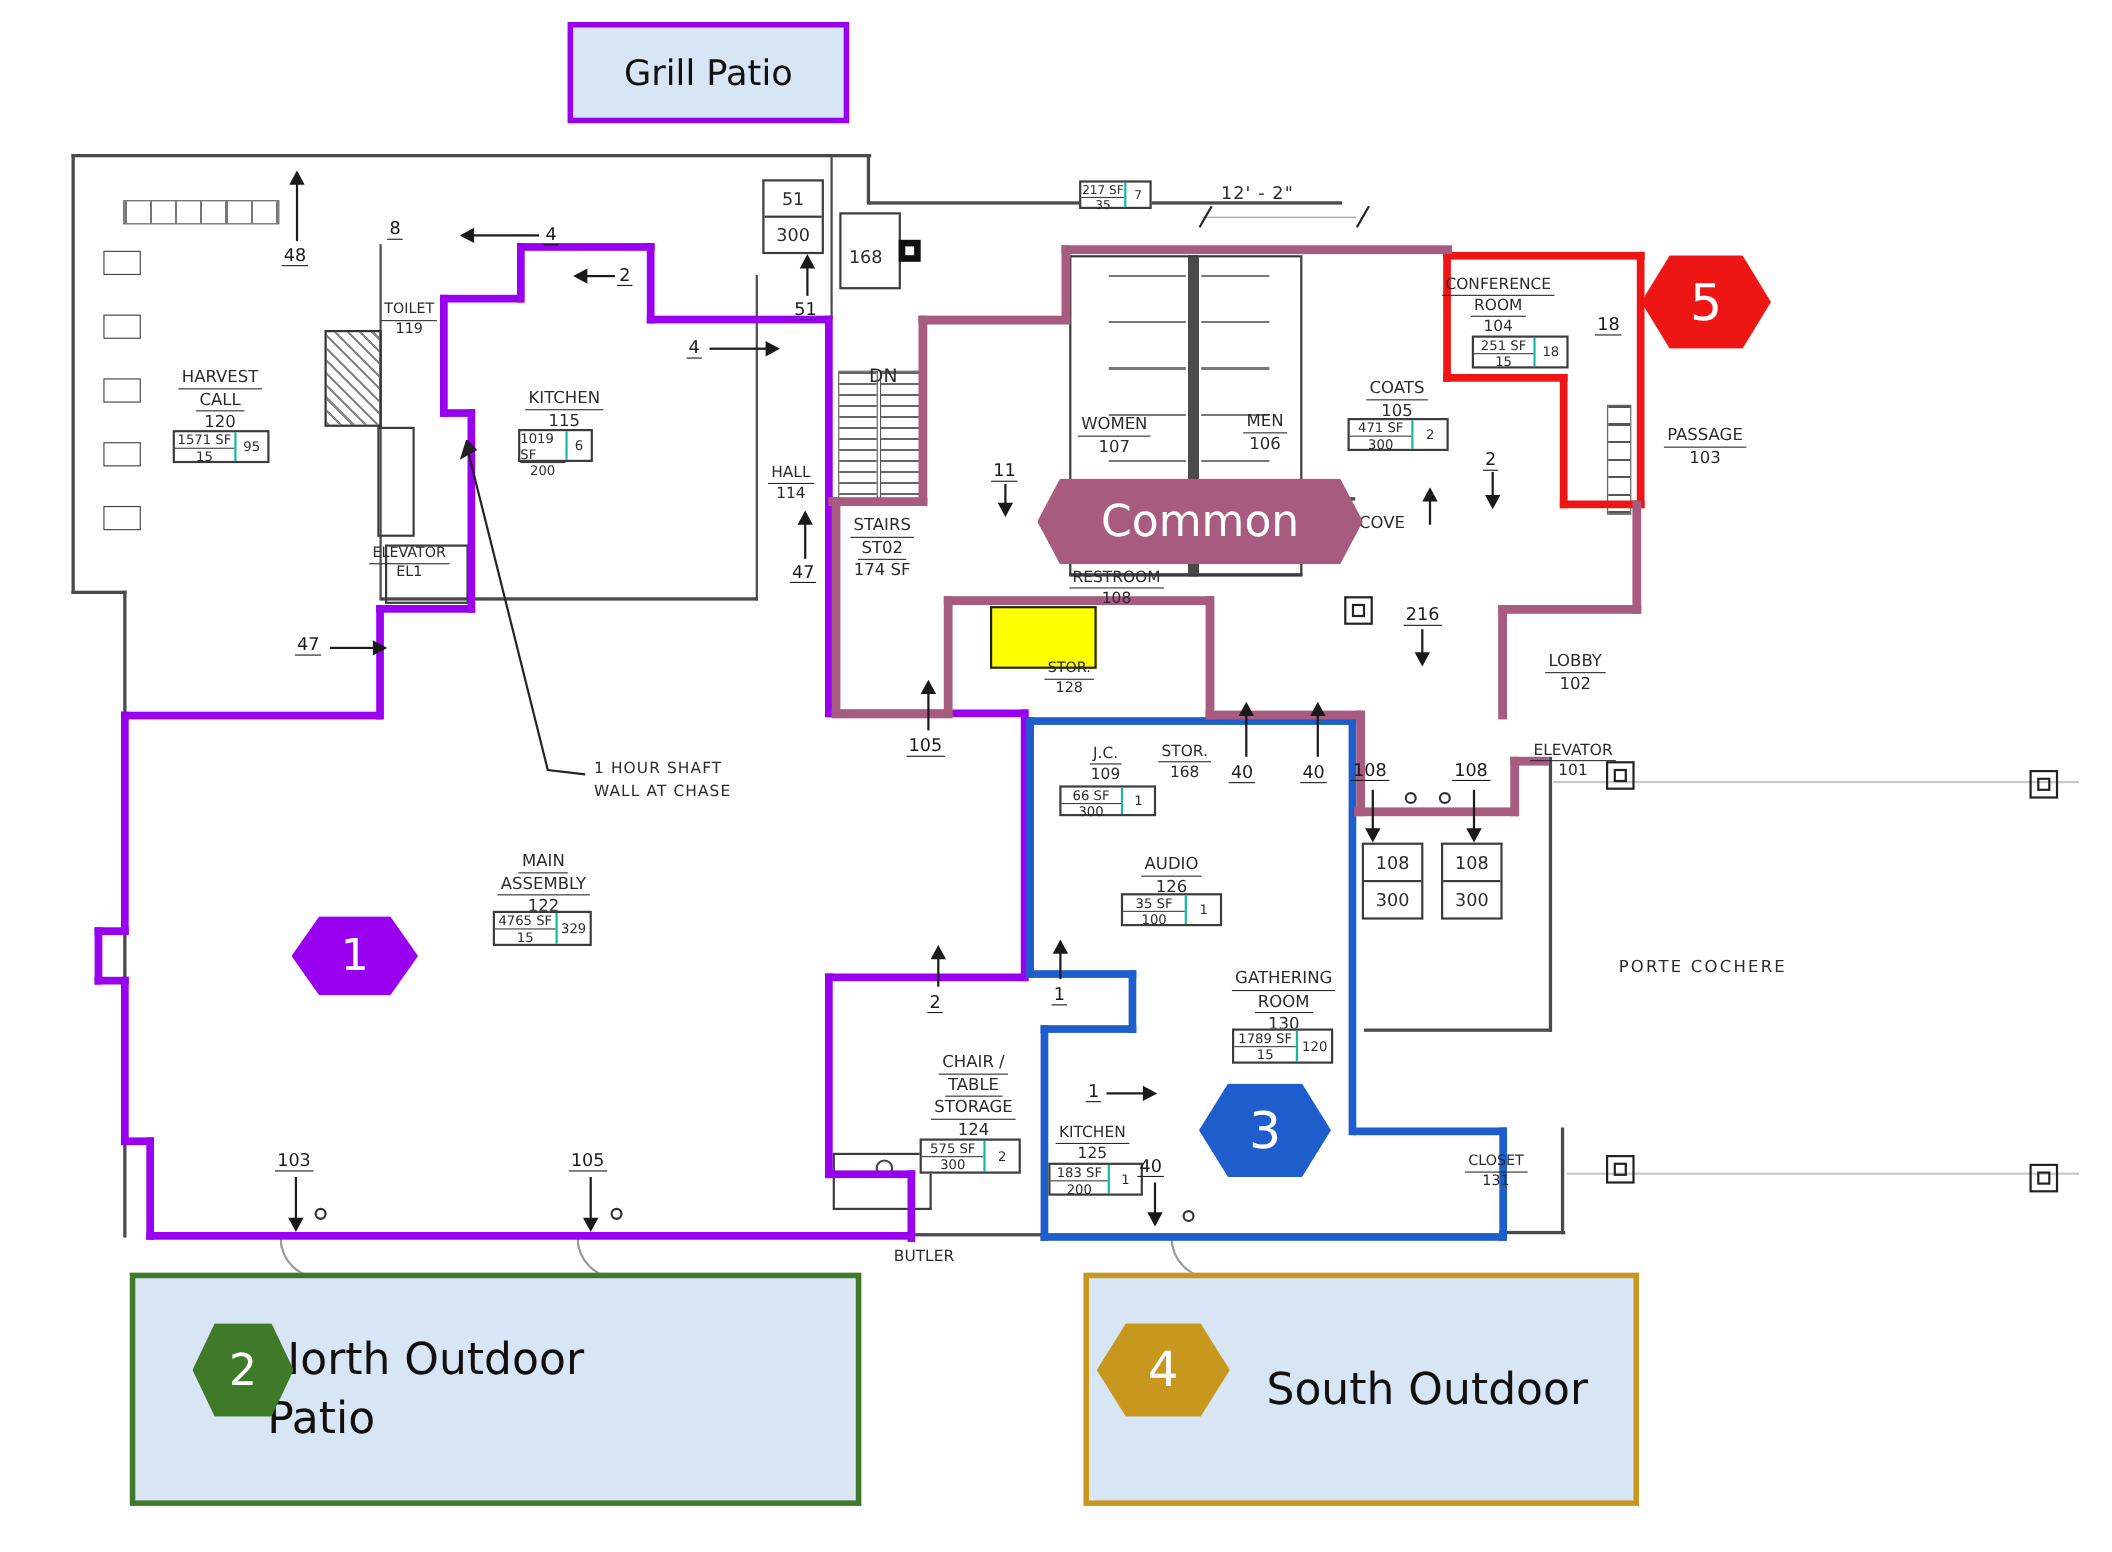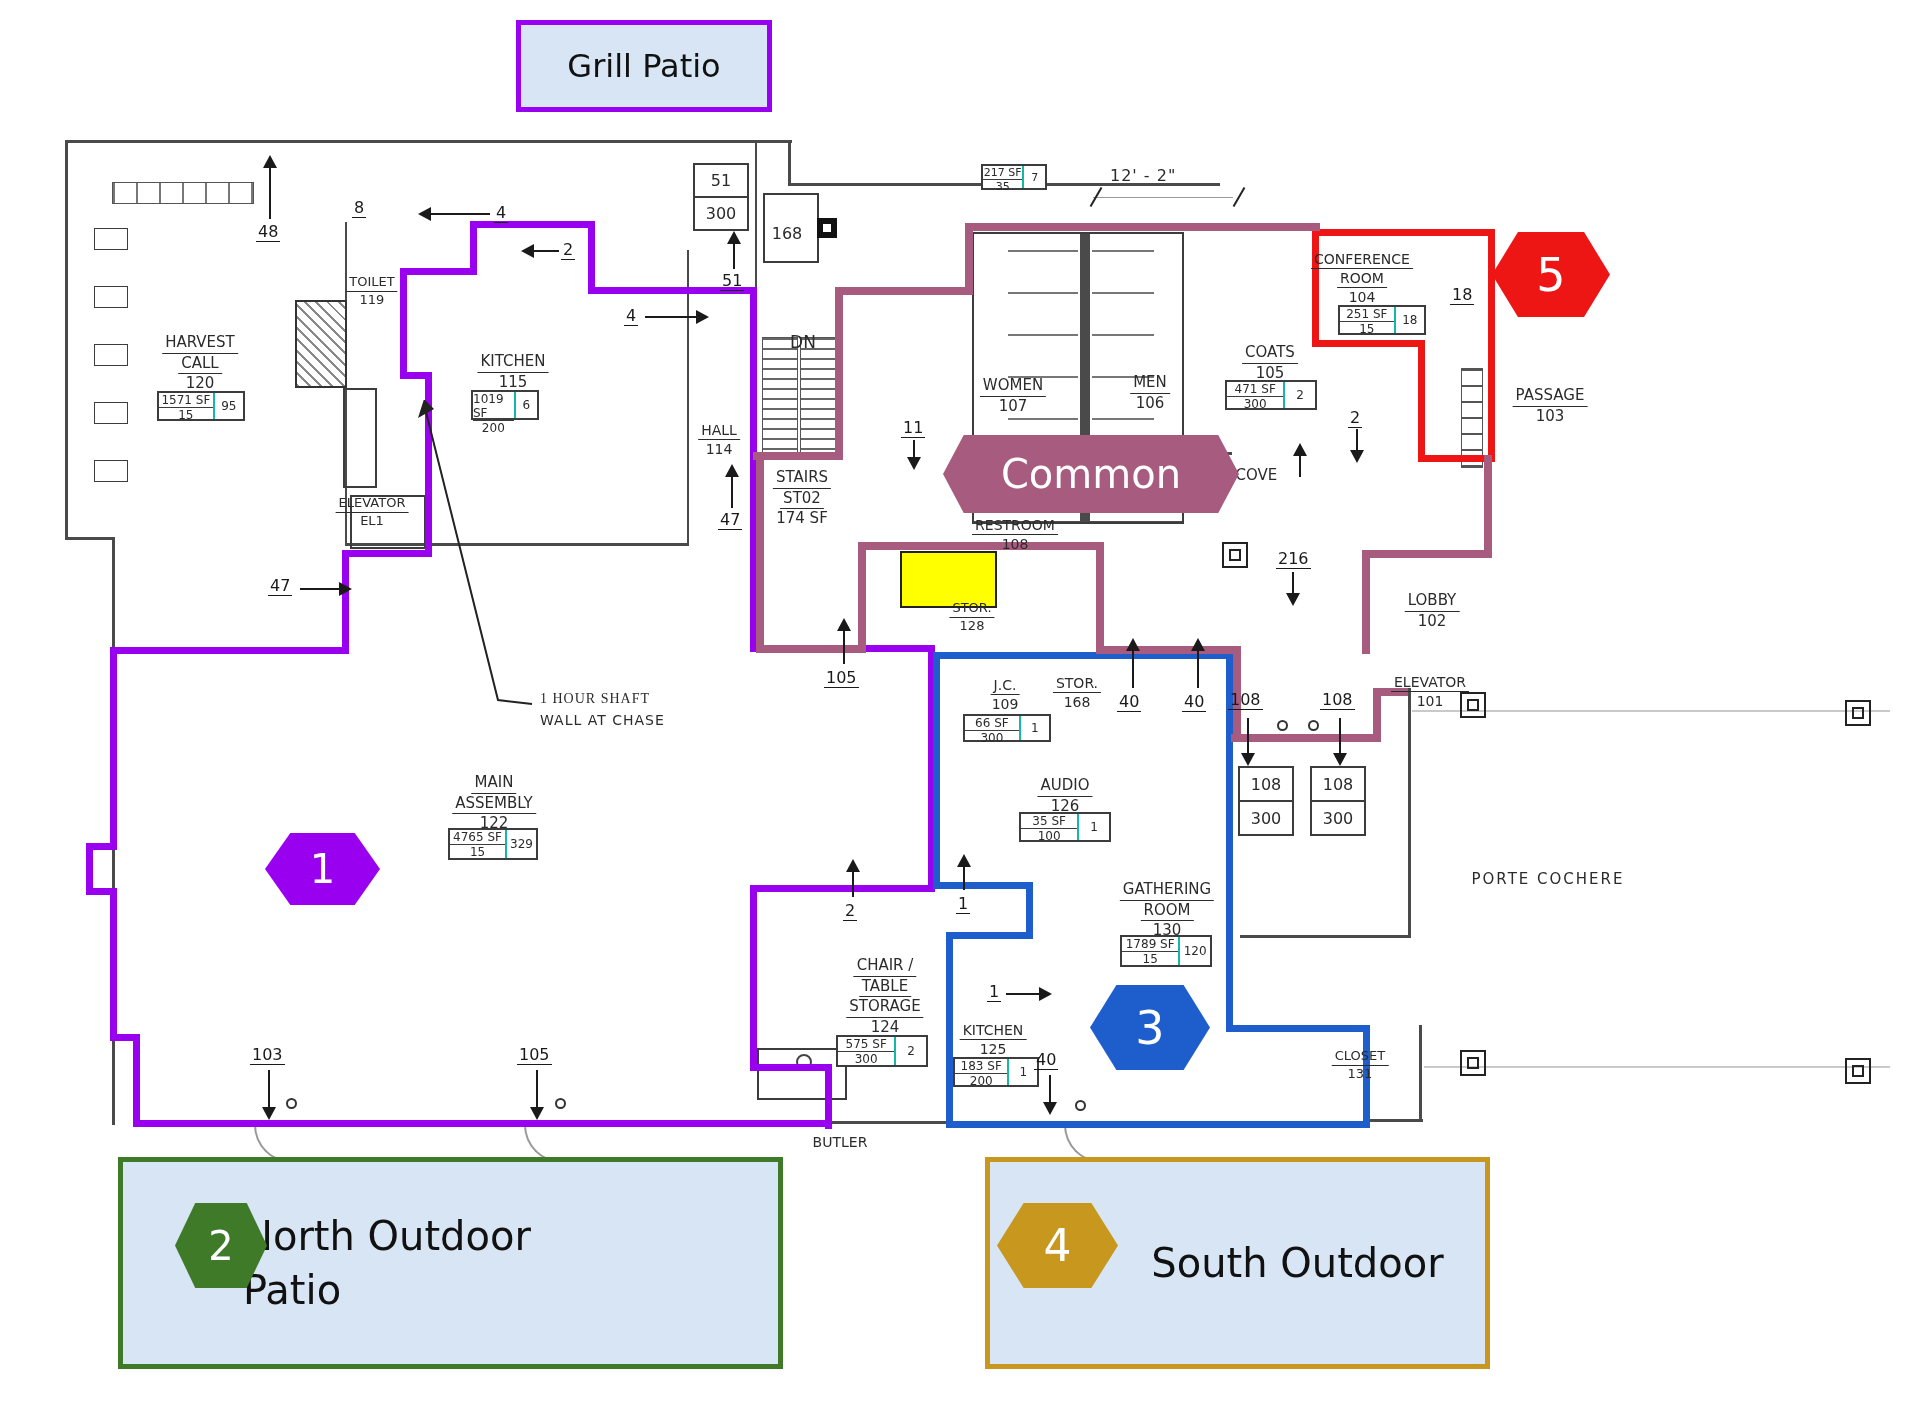--- a/index.html
+++ b/index.html
@@ -447,21 +447,21 @@
       <div class="aline" style="left: 536px; top: 1070px; width: 2px; height: 38px;"></div>
       <div class="ah down" style="left: 530px; top: 1107px;"></div>
       <div class="aline" style="left: 1299px; top: 455px; width: 2px; height: 22px;"></div>
       <div class="ah up" style="left: 1293px; top: 443px;"></div>
     </div>
 
   <svg style="position:absolute;left:416px;top:400px;width:120px;height:312px;z-index:12" viewBox="0 0 120 312">
     <polyline points="10,12 82,300 116,304" fill="none" stroke="#222" stroke-width="2"></polyline>
     <polygon points="2,18 18,9 8,-1" fill="#222"></polygon>
   </svg>
-  <div class="note" style="left:540px;top:691px;font-family:Liberation Serif, serif;">1 HOUR SHAFT</div>
+  <div class="note" style="left:540px;top:691px;">1 HOUR SHAFT</div>
   <div class="note" style="left:540px;top:712px;">WALL AT CHASE</div>
 
   <div class="note" style="left:1110px;top:166px;font-size:16px;letter-spacing:1px;">12' - 2"</div>
   <div class="wl" style="left:1093px;top:197px;width:140px;height:1px;background:#999;"></div>
   <div class="dimslash" style="left:1085px;top:196px;"></div>
   <div class="dimslash" style="left:1228px;top:196px;"></div>
 
   <div class="banner">
     <span>Common</span>
   </div>

